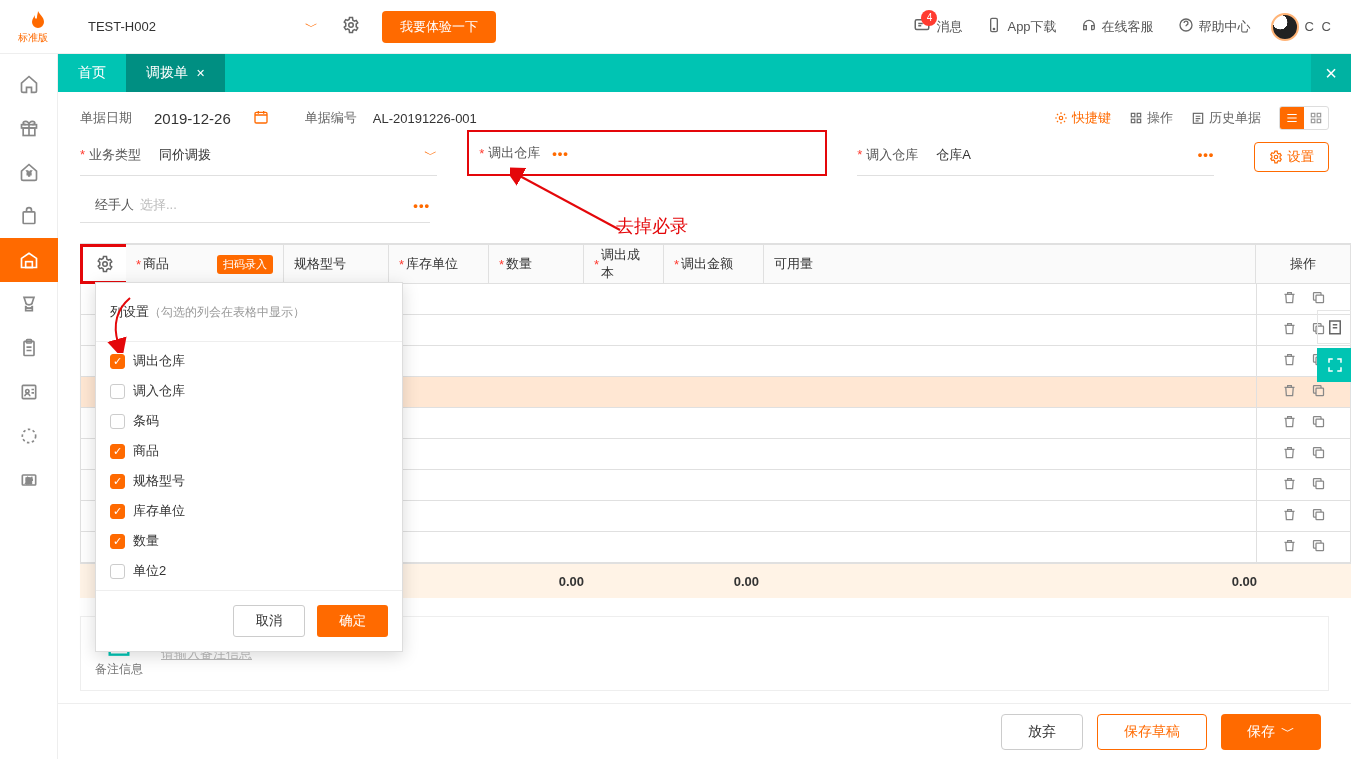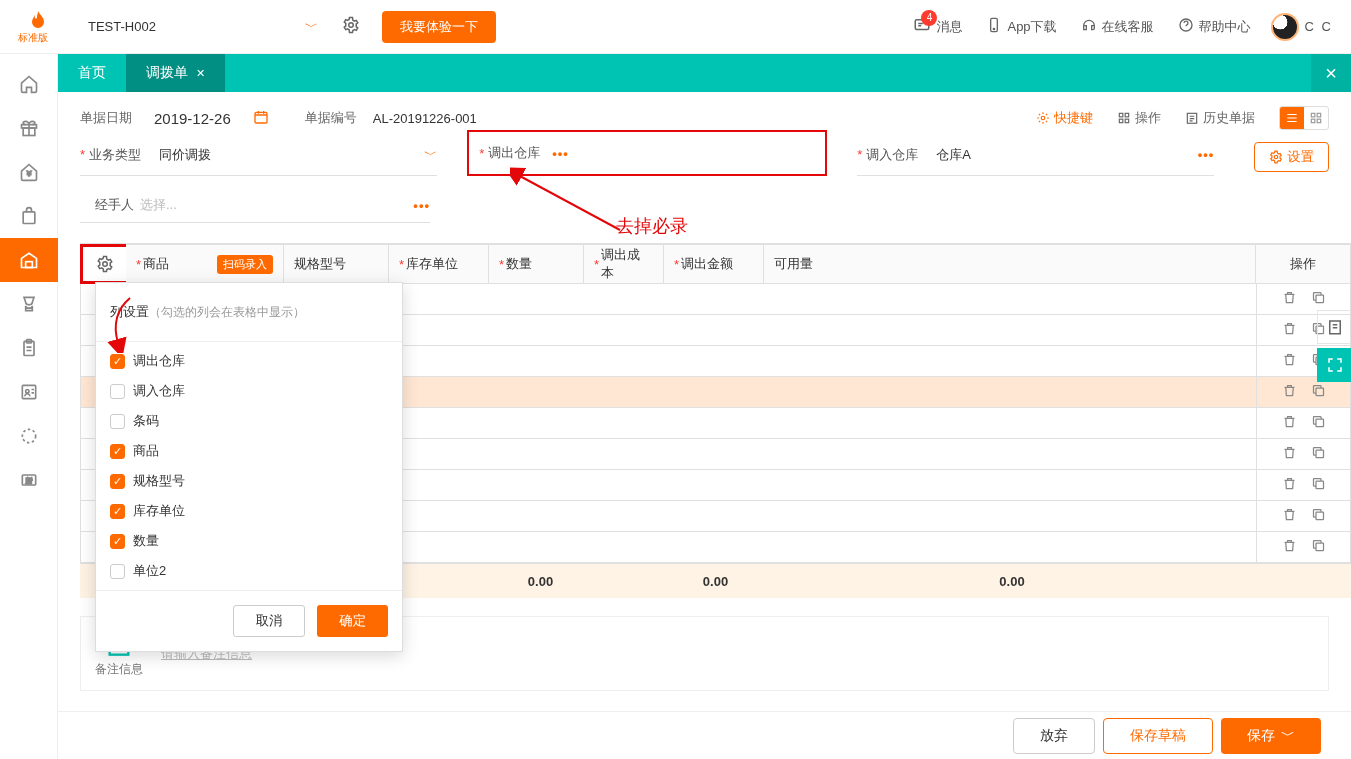--- a/index.html
+++ b/index.html
@@ -36,21 +36,21 @@
 .tab.dark { background: #008f82; }
 .tab .x { margin-left: 8px; font-size: 11px; }
 .tab-close-all { margin-left: auto; width: 40px; background: #00b2a2; color: #fff; display: flex; align-items: center; justify-content: center; font-size: 20px; }
 
 
 .form-bar { padding: 14px 22px 6px; display: flex; align-items: center; gap: 16px; color: #333; }
 .lbl { color: #666; font-size: 13px; }
 .date-val { color: #333; font-size: 15px; margin-left: 6px; }
 .cal-ic { color: #ff6a00; margin-left: 6px; }
 .doc-no { margin-left: 20px; }
-.form-right { margin-left: auto; display: flex; align-items: center; gap: 24px; color: #666; }
+.form-right { margin-left: auto; display: flex; align-items: center; gap: 18px; color: #666; }
 .fr-link { display: flex; align-items: center; gap: 4px; color: #666; }
 .fr-link.or { color: #ff6a00; }
 .view-toggle { display: flex; border: 1px solid #ddd; border-radius: 3px; overflow: hidden; }
 .vt-btn { width: 24px; height: 22px; display: flex; align-items: center; justify-content: center; }
 .vt-btn.active { background: #ff6a00; color: #fff; }
 
 
 .fields-row { padding: 6px 22px 10px; display: flex; gap: 30px; }
 .field { flex: 1; display: flex; align-items: center; border-bottom: 1px solid #e0e0e0; padding-bottom: 8px; position: relative; }
 .field .req { color: #ff3b30; margin-right: 4px; }
@@ -77,21 +77,21 @@
 .th .req { color: #ff3b30; margin-right: 2px; }
 .scan-btn { margin-left: auto; background: #ff6a00; color: #fff; font-size: 11px; padding: 2px 6px; border-radius: 3px; }
 .th-op { width: 94px; justify-content: center; border-right: none; }
 
 .tbody { border: 1px solid #e0e0e0; border-top: none; }
 .tr { height: 31px; display: flex; border-bottom: 1px solid #e0e0e0; }
 .tr:nth-child(4) { background: #ffe7d3; }
 .tr .td-sp { flex: 1; }
 .tr .td-op { width: 94px; border-left: 1px solid #e0e0e0; display: flex; align-items: center; justify-content: center; gap: 14px; color: #888; }
 .tfoot { height: 34px; background: #fff3e6; display: flex; align-items: center; }
-.tfoot .tf { width: 95px; text-align: center; padding-left: 8px; font-weight: bold; color: #333; }
+.tfoot .tf { width: 95px; text-align: right; padding-left: 8px; font-weight: bold; color: #333; }
 .tfoot .tf0 { flex: 1; }
 
 
 .col-popup { position: absolute; left: 95px; top: 282px; width: 308px; background: #fff; border: 1px solid #ddd; box-shadow: 0 4px 16px rgba(0,0,0,.15); z-index: 50; }
 .cp-title { padding: 20px 14px; font-size: 13px; color: #333; }
 .cp-title .hint { color: #999; font-size: 12px; }
 .cp-list { max-height: 256px; overflow-y: auto; border-top: 1px solid #eee; padding: 4px 0; position: relative; }
 .cp-item { padding: 6px 14px; display: flex; align-items: center; gap: 8px; font-size: 13px; color: #333; }
 .chk { width: 15px; height: 15px; border: 1px solid #ccc; border-radius: 3px; display: inline-flex; align-items: center; justify-content: center; font-size: 11px; }
 .chk.on { background: #ff6a00; border-color: #ff6a00; color: #fff; }
@@ -104,21 +104,21 @@
 .cp-list::-webkit-scrollbar-track { background: #eee; }
 
 
 .remark { margin: 18px 22px 0; display: flex; align-items: center; gap: 18px; border: 1px solid #eee; padding: 12px 14px; }
 .rm-ic { text-align: center; }
 .rm-ic svg { display: block; margin: 0 auto 4px; }
 .rm-ic .t { font-size: 12px; color: #777; }
 .rm-input { flex: 1; color: #bbb; font-size: 13px; text-decoration: underline; }
 
 
-.footer { position: absolute; left: 0; right: 0; bottom: 0; height: 48px; border-top: 1px solid #eee; display: flex; align-items: center; justify-content: flex-end; gap: 8px; padding: 0 30px; background: #fff; }
+.footer { position: absolute; left: 0; right: 0; bottom: 0; height: 56px; border-top: 1px solid #eee; display: flex; align-items: center; justify-content: flex-end; gap: 14px; padding: 0 30px; background: #fff; }
 .fbtn { height: 36px; padding: 0 26px; border-radius: 4px; font-size: 14px; display: flex; align-items: center; gap: 6px; }
 .fbtn.ghost { border: 1px solid #ccc; background: #fff; color: #333; }
 .fbtn.outline { border: 1px solid #ff6a00; background: #fff; color: #ff6a00; }
 .fbtn.primary { border: none; background: #ff6a00; color: #fff; }
 
 
 .float-r { position: absolute; right: 0; top: 256px; display: flex; flex-direction: column; }
 .fr-b { width: 34px; height: 34px; display: flex; align-items: center; justify-content: center; color: #666; border: 1px solid #e5e5e5; border-right: none; }
 .fr-b.teal { background: #00c4b3; color: #fff; border-color: #00c4b3; margin-top: 4px; }
 </style>

